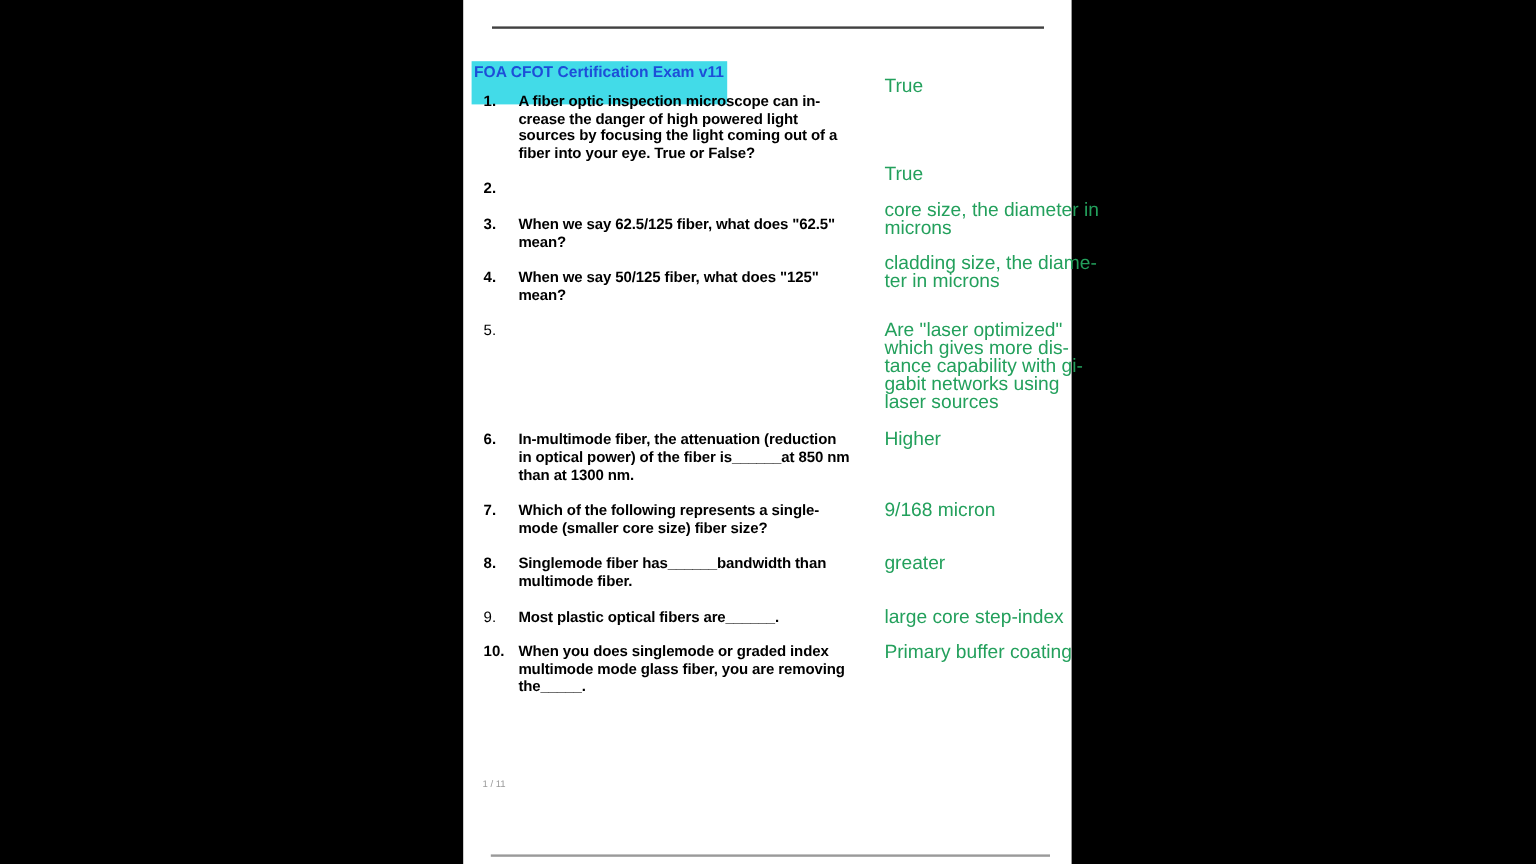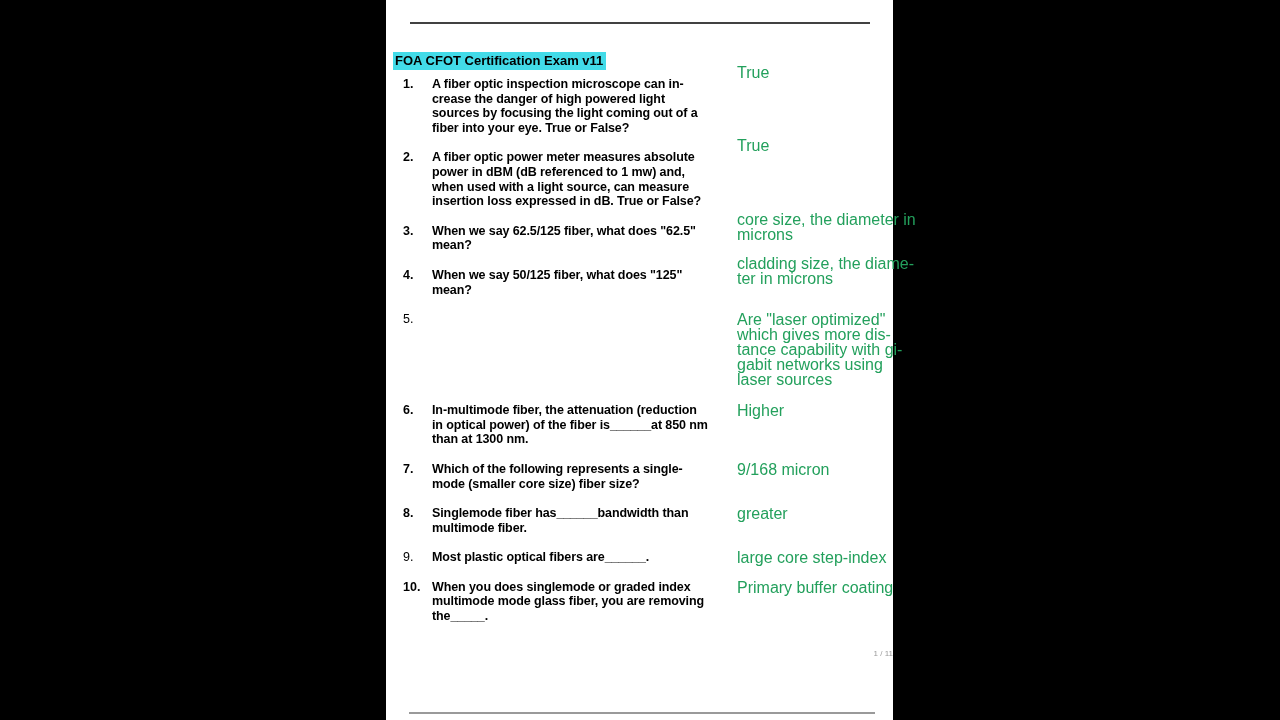--- a/index.html
+++ b/index.html
@@ -42,25 +42,25 @@
     background: #9a9a9a;
   }
   .title-wrap {
     position: absolute;
     left: 7px;
     top: 51px;
   }
   .title-highlight {
     display: inline-block;
     background: var(--hl, #42dbe8);
-    color: #000000;
+    color: #1d4ed8;
     font-weight: 700;
     font-size: 13px;
     line-height: 15px;
-    padding: 1px 3px 2px 2px;
+    padding: 1px 3px 20px 2px;
   }
   .questions {
     position: absolute;
     left: 17px;
     top: 77px;
     width: 483px;
   }
   .q-row {
     position: relative;
     display: flex;
@@ -104,21 +104,21 @@
   }
   
   .q-row:nth-child(-n+4) .q-answer {
     top: -12px;
   }
   .page-footer {
     position: absolute;
     left: 0;
     right: 0;
     top: 649px;
-    text-align: right;
+    text-align: left;
     text-indent: 16px;
     font-size: 8px;
     color: #9a9a9a;
   }
 </style>
 </head>
 <body>
 
 <div class="viewer">
   <div class="page">
@@ -134,24 +134,20 @@
     <div class="q-num">1.</div>
     <div class="q-text">A fiber optic inspection microscope can in-
 crease the danger of high powered light
 sources by focusing the light coming out of a
 fiber into your eye. True or False?</div>
     <div class="q-answer">True</div>
   </div>
 
   <div class="q-row">
     <div class="q-num">2.</div>
-    <div class="q-text">A fiber optic power meter measures absolute
-power in dBM (dB referenced to 1 mw) and,
-when used with a light source, can measure
-insertion loss expressed in dB. True or False?</div>
     <div class="q-answer">True</div>
   </div>
 
   <div class="q-row">
     <div class="q-num">3.</div>
     <div class="q-text">When we say 62.5/125 fiber, what does "62.5"
 mean?</div>
     <div class="q-answer">core size, the diameter in
 microns</div>
   </div>

